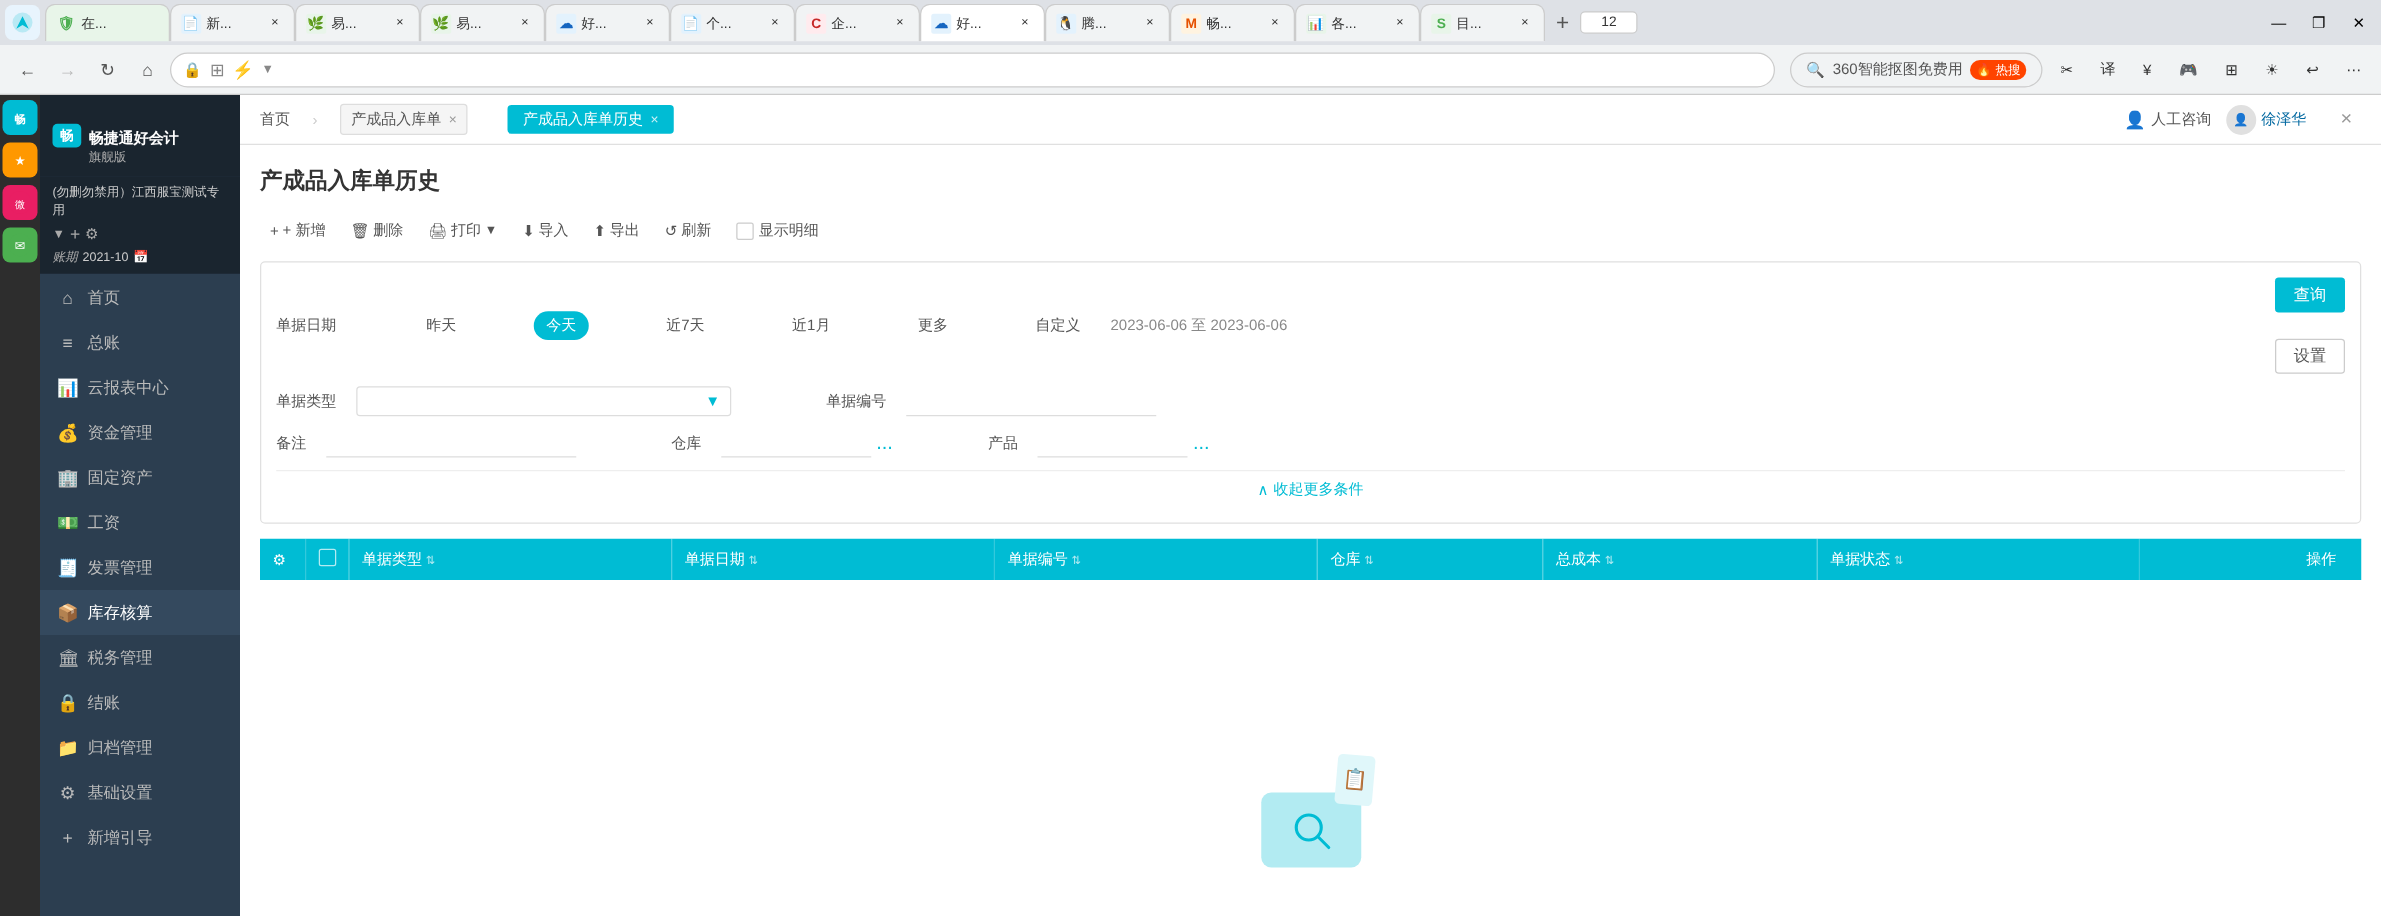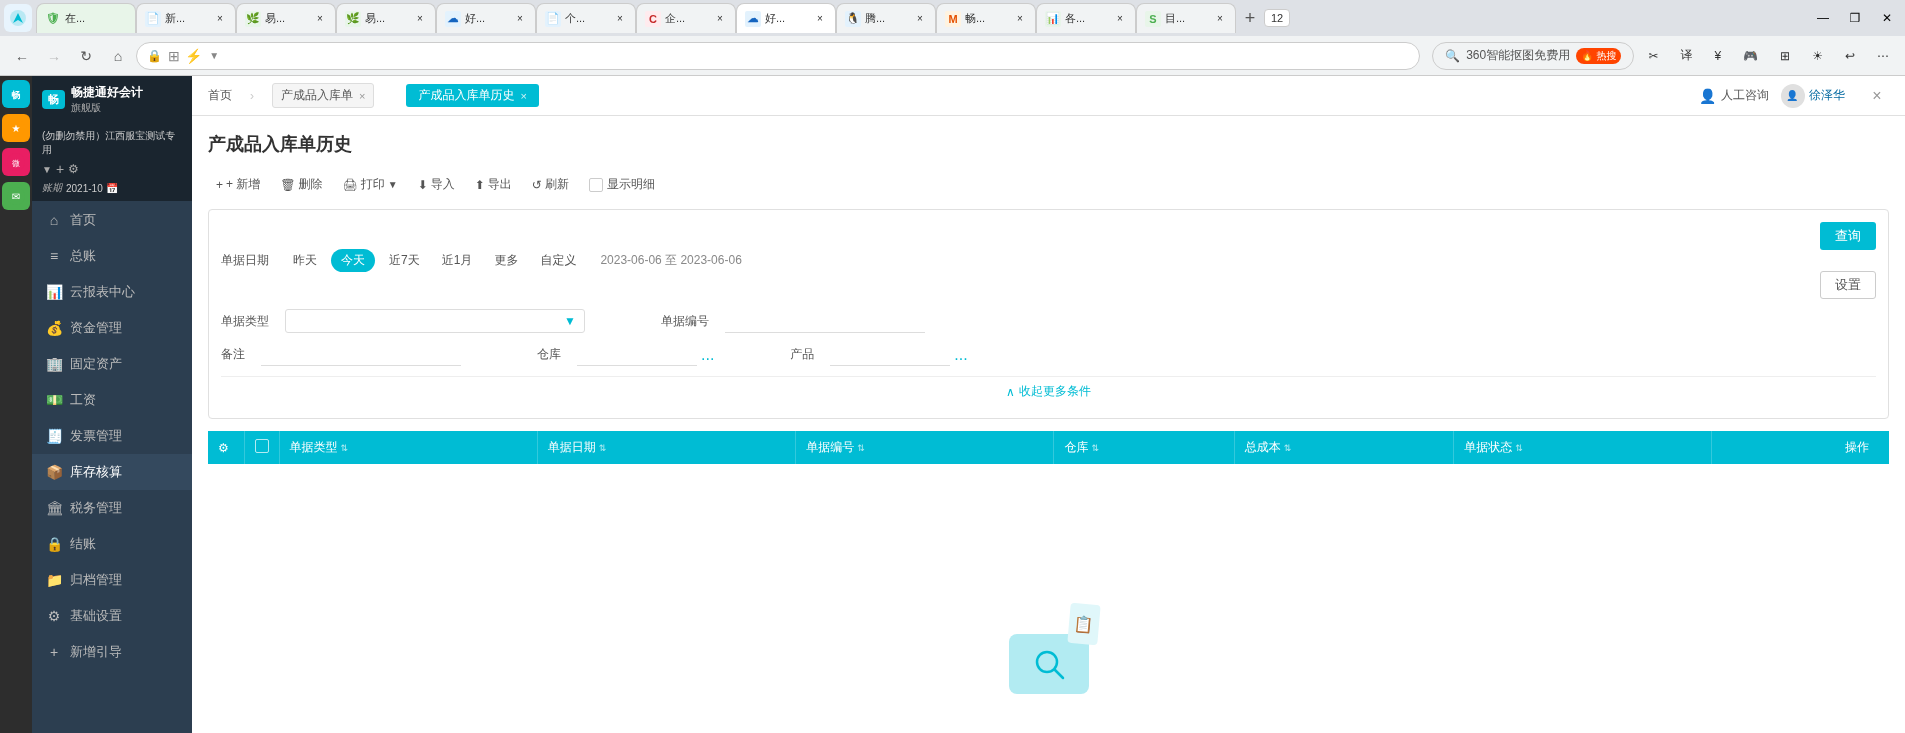--- a/index.html
+++ b/index.html
@@ -4,41 +4,41 @@
   <style>
     * { margin: 0; padding: 0; box-sizing: border-box; }
     body { font-family: 'Microsoft YaHei', Arial, sans-serif; font-size: 13px; background: #f0f0f0; overflow: hidden; width: 1905px; height: 733px; }
     .tab-bar { display: flex; align-items: center; height: 36px; background: #dee1e6; padding: 0 4px; gap: 0; }
     .tab { display: flex; align-items: center; height: 30px; padding: 0 8px; background: #f1f3f4; border-radius: 8px 8px 0 0; font-size: 12px; color: #333; min-width: 100px; max-width: 160px; gap: 4px; position: relative; border: 1px solid #ccc; border-bottom: none; }
     .tab.active { background: #fff; z-index: 1; }
     .tab-icon { width: 16px; height: 16px; border-radius: 2px; display: inline-flex; align-items: center; justify-content: center; font-size: 10px; font-weight: bold; flex-shrink: 0; }
     .tab-title { overflow: hidden; text-overflow: ellipsis; white-space: nowrap; flex: 1; font-size: 11px; }
     .tab-close { width: 14px; height: 14px; border-radius: 50%; display: flex; align-items: center; justify-content: center; font-size: 10px; cursor: pointer; flex-shrink: 0; }
     .new-tab-btn { width: 28px; height: 28px; display: flex; align-items: center; justify-content: center; border-radius: 50%; cursor: pointer; font-size: 18px; color: #555; }
-    .tab-count { background: #fff; border: 1px solid #ccc; border-radius: 4px; padding: 2px 6px; font-size: 11px; color: #333; }
+    .tab-count { background: #fff; border: 1px solid #ccc; border-radius: 4px; padding: 2px 16px; font-size: 11px; color: #333; }
     .browser-controls { display: flex; align-items: center; height: 40px; background: #f1f3f4; padding: 0 8px; gap: 4px; border-bottom: 1px solid #ccc; }
     .nav-btn { width: 28px; height: 28px; display: flex; align-items: center; justify-content: center; border-radius: 50%; cursor: pointer; color: #555; font-size: 14px; }
     .nav-btn.disabled { color: #bbb; cursor: default; }
     .url-bar { flex: 1; height: 28px; background: #fff; border: 1px solid #ccc; border-radius: 14px; display: flex; align-items: center; padding: 0 10px; gap: 6px; font-size: 12px; color: #333; }
     .url-text { flex: 1; overflow: hidden; text-overflow: ellipsis; white-space: nowrap; color: #555; }
     .toolbar-icons { display: flex; align-items: center; gap: 6px; margin-left: 8px; }
     .toolbar-icon-btn { height: 28px; padding: 0 8px; display: flex; align-items: center; gap: 4px; border-radius: 4px; cursor: pointer; font-size: 12px; color: #333; }
 
     
     .app-layout { display: flex; height: calc(733px - 76px); }
 
     
     .app-icon-sidebar { width: 32px; background: #2d2d2d; display: flex; flex-direction: column; align-items: center; padding: 4px 0; gap: 2px; }
     .app-icon { width: 28px; height: 28px; border-radius: 6px; display: flex; align-items: center; justify-content: center; cursor: pointer; font-size: 14px; }
 
     
     .main-sidebar { width: 160px; background: #2c3e50; color: #ccc; display: flex; flex-direction: column; }
     .sidebar-header { background: #1a252f; padding: 8px 10px; display: flex; align-items: center; gap: 6px; }
     .sidebar-logo { background: #00bcd4; border-radius: 4px; padding: 2px 6px; color: white; font-size: 11px; font-weight: bold; }
-    .sidebar-title { color: white; font-size: 12px; font-weight: bold; }
+    .sidebar-title { color: white; font-size: 12px; font-weight: bold; margin-top: 18px; }
     .sidebar-subtitle { color: #aaa; font-size: 10px; }
     .sidebar-item { display: flex; align-items: center; gap: 8px; padding: 9px 14px; cursor: pointer; color: #bbb; font-size: 13px; }
     .sidebar-item.active { background: #34495e; color: white; }
     .sidebar-item-icon { font-size: 14px; width: 16px; text-align: center; }
 
     
     .content-area { flex: 1; background: #f5f5f5; display: flex; flex-direction: column; overflow: hidden; }
 
     
     .top-header { background: white; border-bottom: 1px solid #e0e0e0; padding: 6px 16px; display: flex; align-items: center; gap: 12px; height: 40px; }
@@ -46,21 +46,21 @@
 
     
     .page-content { flex: 1; padding: 16px; overflow-y: auto; background: white; }
     .page-title { font-size: 18px; color: #333; font-weight: bold; margin-bottom: 16px; }
 
     
     .filter-area { border: 1px solid #e0e0e0; border-radius: 4px; padding: 12px; margin-bottom: 12px; }
     .filter-row { display: flex; align-items: center; gap: 16px; margin-bottom: 10px; }
     .filter-label { font-size: 12px; color: #555; white-space: nowrap; }
     .date-filter { display: flex; align-items: center; gap: 6px; }
-    .date-btn { padding: 3px 8px; font-size: 12px; color: #555; cursor: pointer; border-radius: 3px; border: none; background: none; }
+    .date-btn { padding: 3px 8px; font-size: 12px; color: #555; cursor: pointer; border-radius: 3px; border: none; background: none; margin-left: 48px; }
     .date-btn.active { background: #00bcd4; color: white; border-radius: 12px; padding: 3px 10px; }
     .date-range { font-size: 12px; color: #888; }
     .filter-select { display: flex; align-items: center; gap: 4px; border: 1px solid #ddd; border-radius: 3px; padding: 4px 8px; font-size: 12px; color: #555; cursor: pointer; min-width: 150px; }
     .filter-input { border: none; border-bottom: 1px solid #ddd; padding: 4px 0; font-size: 12px; color: #333; outline: none; width: 200px; }
     .filter-input-box { display: flex; align-items: center; gap: 4px; }
     .filter-dots { color: #00bcd4; cursor: pointer; font-size: 16px; }
 
     .collapse-btn { display: flex; align-items: center; gap: 4px; color: #00bcd4; font-size: 12px; cursor: pointer; justify-content: center; padding: 6px; border-top: 1px solid #eee; margin-top: 8px; }
 
     

